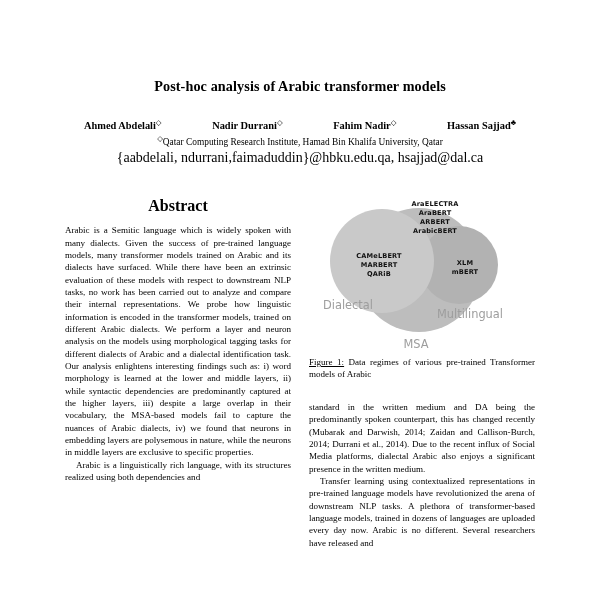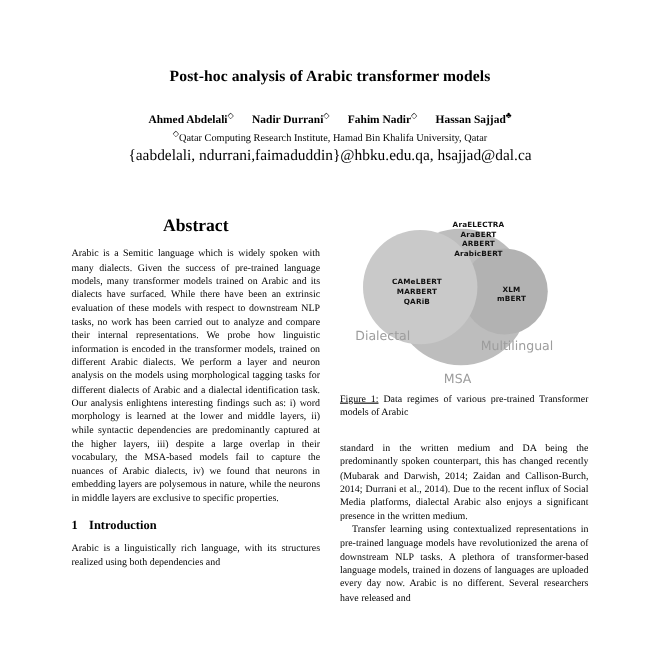--- a/index.html
+++ b/index.html
@@ -19,42 +19,42 @@
   .page {
     position: relative;
     width: 600px;
     height: 600px;
     background: #ffffff;
     overflow: hidden;
   }
 
   
   .title-block {
-    padding: 0 58px;
+    padding: 16px 58px;
     text-align: center;
   }
   .paper-title {
     margin: 0;
     padding-top: 62px;
     font-size: 14.2px;
     font-weight: bold;
     letter-spacing: 0.1px;
     line-height: 1.2;
   }
 
   .author-line {
     margin-top: 25px;
     font-size: 10.4px;
     font-weight: bold;
     line-height: 1.2;
     white-space: nowrap;
   }
   .author {
     display: inline-block;
-    margin: 0 7px;
+    margin: 0 24px;
   }
   .sym {
     font-weight: normal;
     font-size: 7.4px;
     vertical-align: super;
     line-height: 0;
   }
   .sym-club {
     font-weight: bold;
     font-size: 8px;
@@ -192,23 +192,20 @@
   </div>
 
   <div class="columns">
 
     <div class="col col-left">
 
       <div class="abstract-head">Abstract</div>
 
       <p class="body">Arabic is a Semitic language which is widely spoken with many dialects. Given the success of pre-trained language models, many transformer models trained on Arabic and its dialects have surfaced. While there have been an extrinsic evaluation of these models with respect to downstream NLP tasks, no work has been carried out to analyze and compare their internal representations. We probe how linguistic information is encoded in the transformer models, trained on different Arabic dialects. We perform a layer and neuron analysis on the models using morphological tagging tasks for different dialects of Arabic and a dialectal identification task. Our analysis enlightens interesting findings such as: i) word morphology is learned at the lower and middle layers, ii) while syntactic dependencies are predominantly captured at the higher layers, iii) despite a large overlap in their vocabulary, the MSA-based models fail to capture the nuances of Arabic dialects, iv) we found that neurons in embedding layers are polysemous in nature, while the neurons in middle layers are exclusive to specific properties.</p>
 
-      <div class="sec-head">
-        <span class="num">1</span><span>Introduction</span>
-      </div>
 
       <p class="body">Arabic is a linguistically rich language, with its structures realized using both dependencies and</p>
     </div>
 
     <div class="col col-right">
 
       <div class="fig-wrap">
 
         <svg class="venn" viewBox="0 0 226 158">
 

